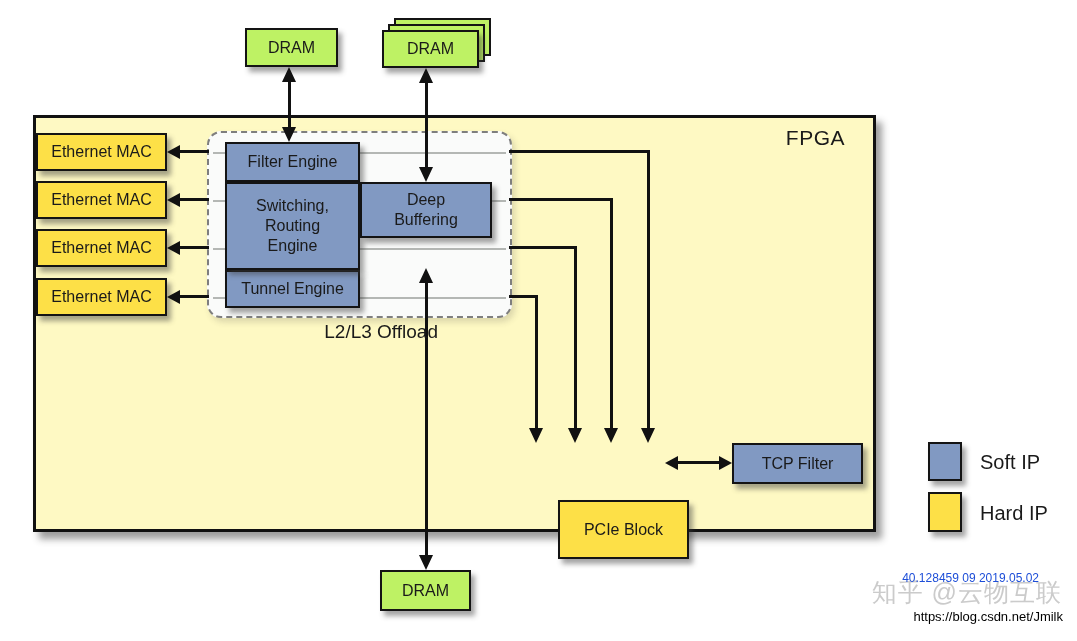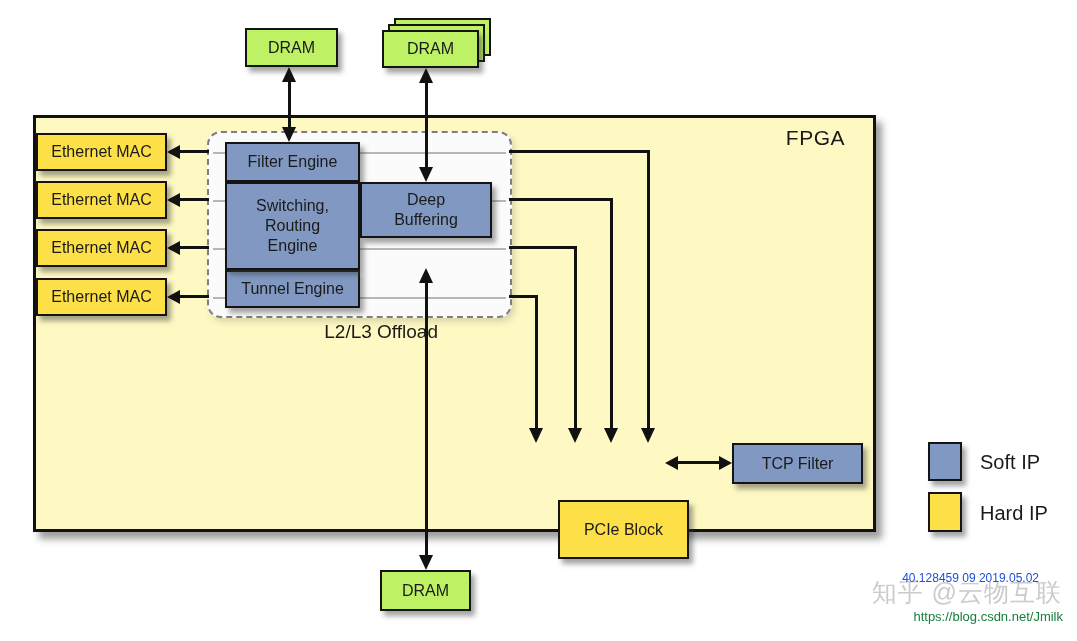--- a/index.html
+++ b/index.html
@@ -31,21 +31,21 @@
   .tri-up{border-left:7px solid transparent;border-right:7px solid transparent;border-bottom:15px solid #111;}
   .tri-down{border-left:7px solid transparent;border-right:7px solid transparent;border-top:15px solid #111;}
   .tri-left{border-top:7px solid transparent;border-bottom:7px solid transparent;border-right:13px solid #111;}
   .tri-right{border-top:7px solid transparent;border-bottom:7px solid transparent;border-left:13px solid #111;}
   
   .offload-label{left:278px;top:321px;width:160px;text-align:right;font-size:19px;z-index:4;}
   .legend-label{font-size:20px;}
   
   .wm-zhihu{right:15px;top:576px;font-size:25px;color:#cbcbcb;letter-spacing:1px;z-index:6;}
   .wm-stamp{right:38px;top:571px;font-size:12px;color:#1d4ed8;z-index:7;}
-  .wm-url{right:14px;top:609px;font-size:13px;color:#15803d;z-index:7;}
+  .wm-url{right:14px;top:609px;font-size:13px;color:#000000;z-index:7;}
   .wrap-narrow{display:inline-block;max-width:100px;}
   .wrap-deep{display:inline-block;max-width:84px;}
 </style>
 </head>
 <body>
 
 <div id="canvas">
 
   <div class="abs fpga">
     <div class="abs fpga-label">FPGA</div>

